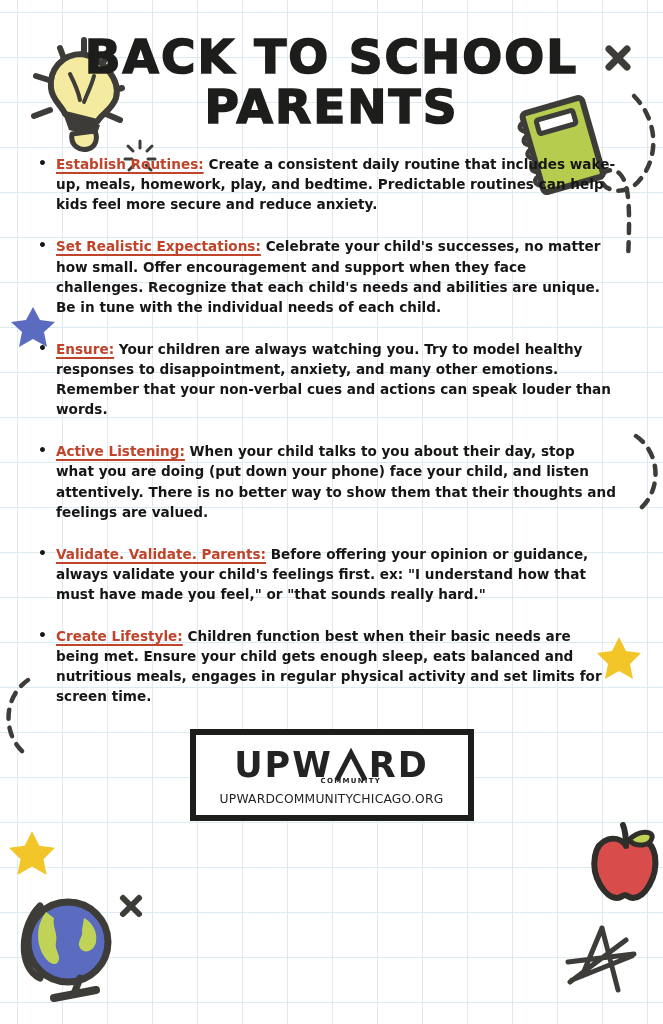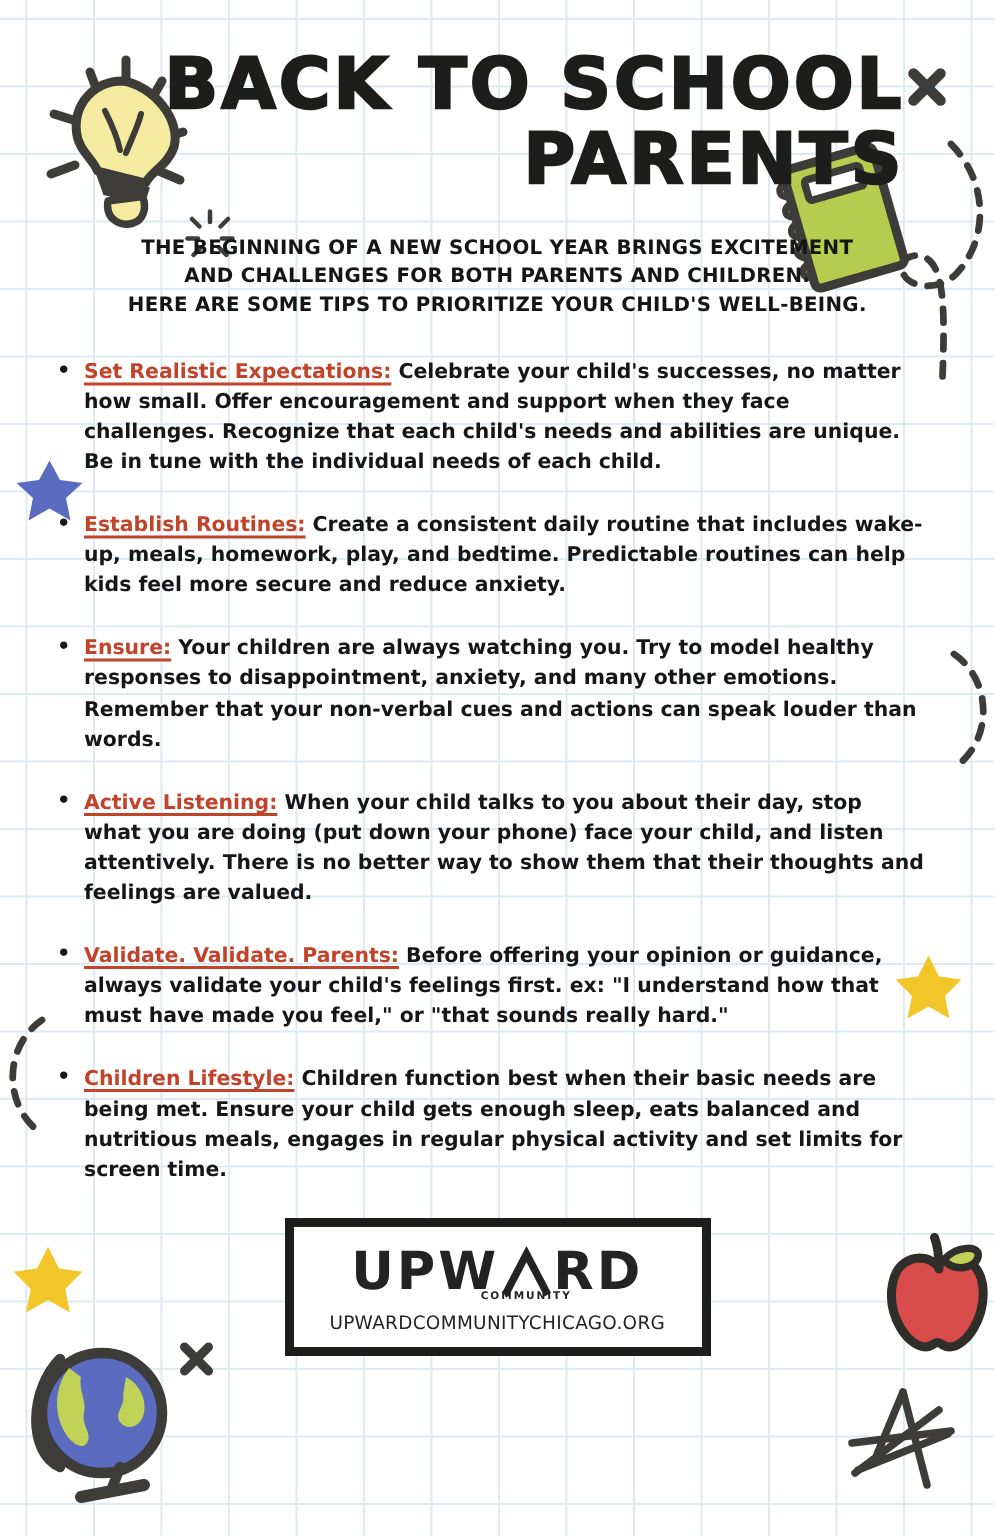--- a/index.html
+++ b/index.html
@@ -33,21 +33,21 @@
   }
   .content {
     position: relative;
     z-index: 4;
   }
 
   
   .title-block {
     margin: 0;
     padding: 34px 60px 0 60px;
-    text-align: right;
+    text-align: center;
   }
   .title-line {
     font-family: "DejaVu Sans", sans-serif;
     font-weight: bold;
     color: #1d1d1b;
     text-transform: uppercase;
     line-height: 0.98;
     letter-spacing: 2px;
     -webkit-text-stroke: 1.6px #1d1d1b;
     margin: 0;
@@ -264,44 +264,39 @@
     <path d="M46 8 L26 56 M46 8 L62 70 M12 42 L78 34 M14 62 L70 20 M16 60 L76 36" fill="none" stroke="#3d3c38" stroke-width="5" stroke-linecap="round"></path>
   </svg>
 
   <div class="content">
 
     <div class="title-block">
       <div class="title-line title-1">Back to School</div>
       <div class="title-line title-3">Parents</div>
     </div>
 
-    <div class="subtitle">
-      <div>THE BEGINNING OF A NEW SCHOOL YEAR BRINGS EXCITEMENT</div>
-      <div>AND CHALLENGES FOR BOTH PARENTS AND CHILDREN.</div>
-      <div>HERE ARE SOME TIPS TO PRIORITIZE YOUR CHILD'S WELL-BEING.</div>
-    </div>
 
     <ul class="tips">
       <li class="tip">
+        <span class="tip-head">Establish Routines:</span><span> Create a consistent daily routine that includes wake-up, meals, homework, play, and bedtime. Predictable routines can help kids feel more secure and reduce anxiety.</span>
+      </li>
+      <li class="tip">
         <span class="tip-head">Set Realistic Expectations:</span><span> Celebrate your child's successes, no matter how small. Offer encouragement and support when they face challenges. Recognize that each child's needs and abilities are unique. Be in tune with the individual needs of each child.</span>
       </li>
       <li class="tip">
-        <span class="tip-head">Establish Routines:</span><span> Create a consistent daily routine that includes wake-up, meals, homework, play, and bedtime. Predictable routines can help kids feel more secure and reduce anxiety.</span>
-      </li>
-      <li class="tip">
         <span class="tip-head">Ensure:</span><span> Your children are always watching you. Try to model healthy responses to disappointment, anxiety, and many other emotions. Remember that your non-verbal cues and actions can speak louder than words.</span>
       </li>
       <li class="tip">
         <span class="tip-head">Active Listening:</span><span> When your child talks to you about their day, stop what you are doing (put down your phone) face your child, and listen attentively. There is no better way to show them that their thoughts and feelings are valued.</span>
       </li>
       <li class="tip">
         <span class="tip-head">Validate. Validate. Parents:</span><span> Before offering your opinion or guidance, always validate your child's feelings first. ex: "I understand how that must have made you feel," or "that sounds really hard."</span>
       </li>
       <li class="tip">
-        <span class="tip-head">Children Lifestyle:</span><span> Children function best when their basic needs are being met. Ensure your child gets enough sleep, eats balanced and nutritious meals, engages in regular physical activity and set limits for screen time.</span>
+        <span class="tip-head">Create Lifestyle:</span><span> Children function best when their basic needs are being met. Ensure your child gets enough sleep, eats balanced and nutritious meals, engages in regular physical activity and set limits for screen time.</span>
       </li>
     </ul>
 
     <div class="logo-wrap">
       <div class="logo-box">
         <div class="logo-mark">
           <span>UPW</span>
           <span class="logo-a">
             <svg width="34" height="34" viewBox="0 0 34 34">
               <path d="M4 30 L17 5 L30 30" fill="none" stroke="#232323" stroke-width="5" stroke-linecap="square" stroke-linejoin="miter"></path>

